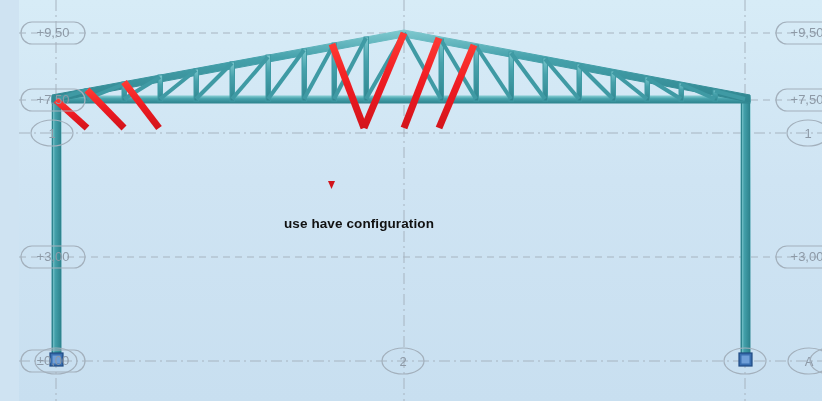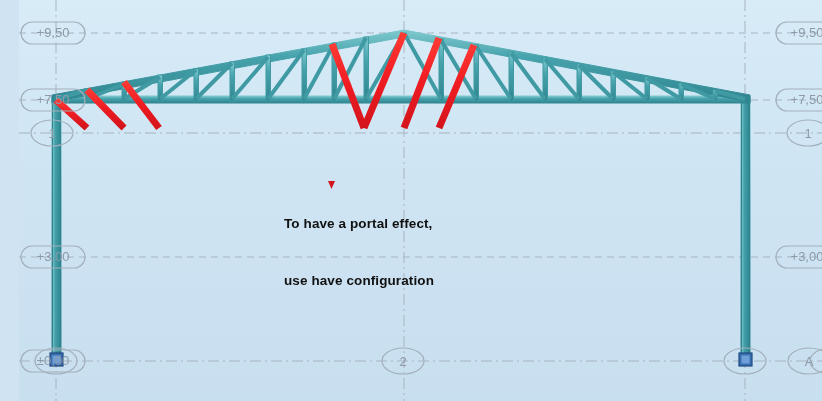--- a/index.html
+++ b/index.html
@@ -230,17 +230,16 @@
         <ellipse cx="726" cy="361" rx="21" ry="13" fill="none" stroke="#a3b0bc" stroke-width="1.2"></ellipse>
       </g>
     </g>
 
     <g>
       <path d="M309,181 L316,181 L312.5,189 Z" fill="#d2141b"></path>
     </g>
   </svg>
 
   <div class="anno" style="left:265px;top:176px;">
-    <div>To have a portal effect,</div>
     <div>use have configuration</div>
   </div>
 
 </div>
 
 </body></html>

